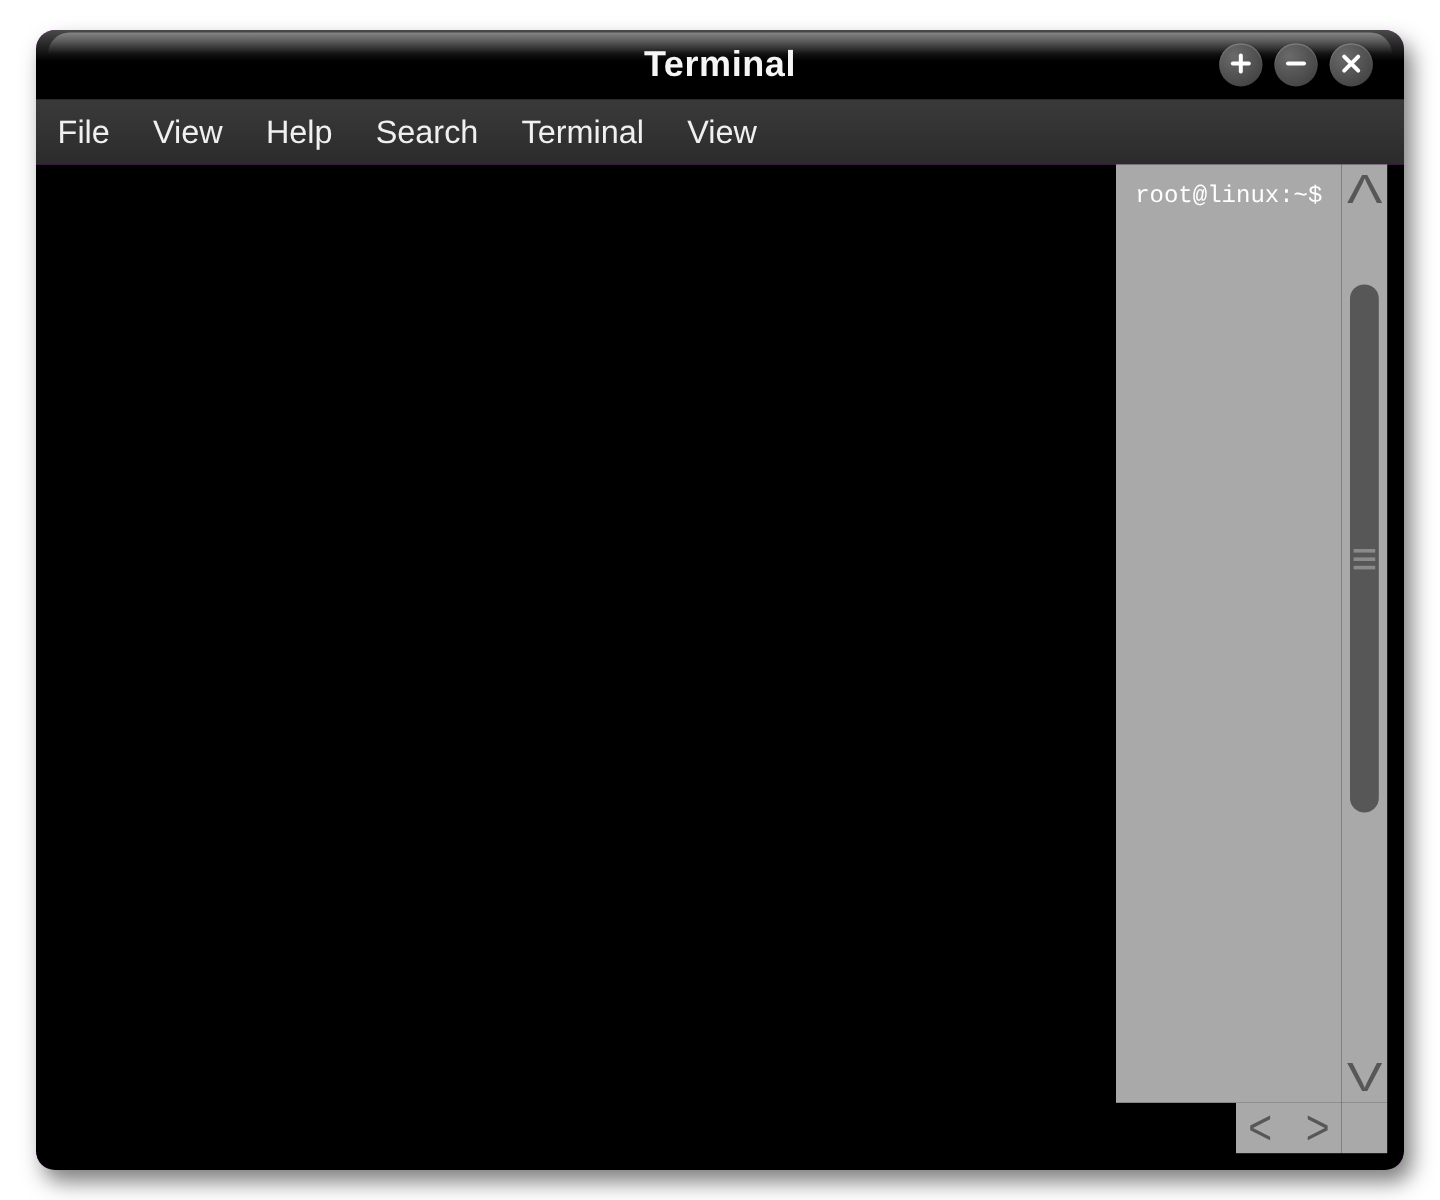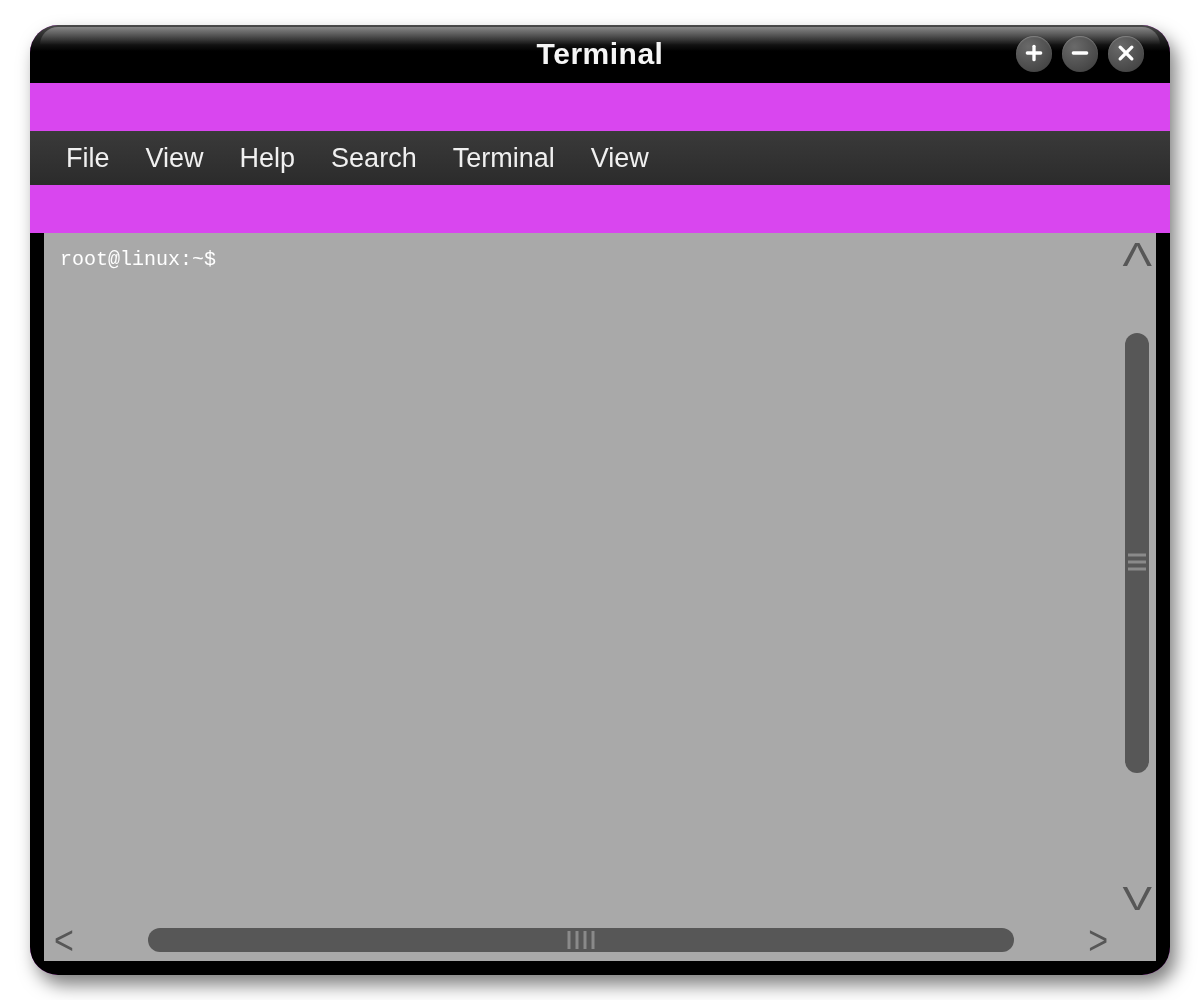--- a/index.html
+++ b/index.html
@@ -15,27 +15,26 @@
       display: flex;
       align-items: center;
       justify-content: center;
       font-family: -apple-system, BlinkMacSystemFont, 'Segoe UI', sans-serif;
     }
     
     .window {
       width: 1140px;
       height: 950px;
       background: #d946ef;
-      border-radius: 28px;
+      border-radius: 16px;
       box-shadow: 6px 10px 18px rgba(0,0,0,0.5);
       display: flex;
       flex-direction: column;
       overflow: hidden;
       position: relative;
-      gap: 48px;
     }
     
     .titlebar {
       height: 58px;
       background: linear-gradient(to bottom, #4a4a4a 0%, #000000 45%, #000000 100%);
       position: relative;
       display: flex;
       align-items: center;
       justify-content: center;
     }
@@ -85,38 +84,39 @@
     .win-btn svg {
       width: 20px;
       height: 20px;
     }
     
     .menubar {
       height: 54px;
       background: linear-gradient(to bottom, #3a3a3a, #2b2b2b);
       display: flex;
       align-items: center;
-      padding: 0 36px;
+      padding: 0 18px;
       gap: 36px;
     }
     
     .menu-item {
       color: #f0f0f0;
       font-size: 27px;
       font-weight: 400;
       cursor: pointer;
     }
     
     .body-area {
       flex: 1;
       background: #000;
       padding: 0 14px 14px 14px;
       display: flex;
       flex-direction: column;
       position: relative;
+      align-items: flex-end;
     }
     
     .content-row {
       flex: 1;
       display: flex;
       min-height: 0;
     }
     
     .terminal-area {
       flex: 1;

